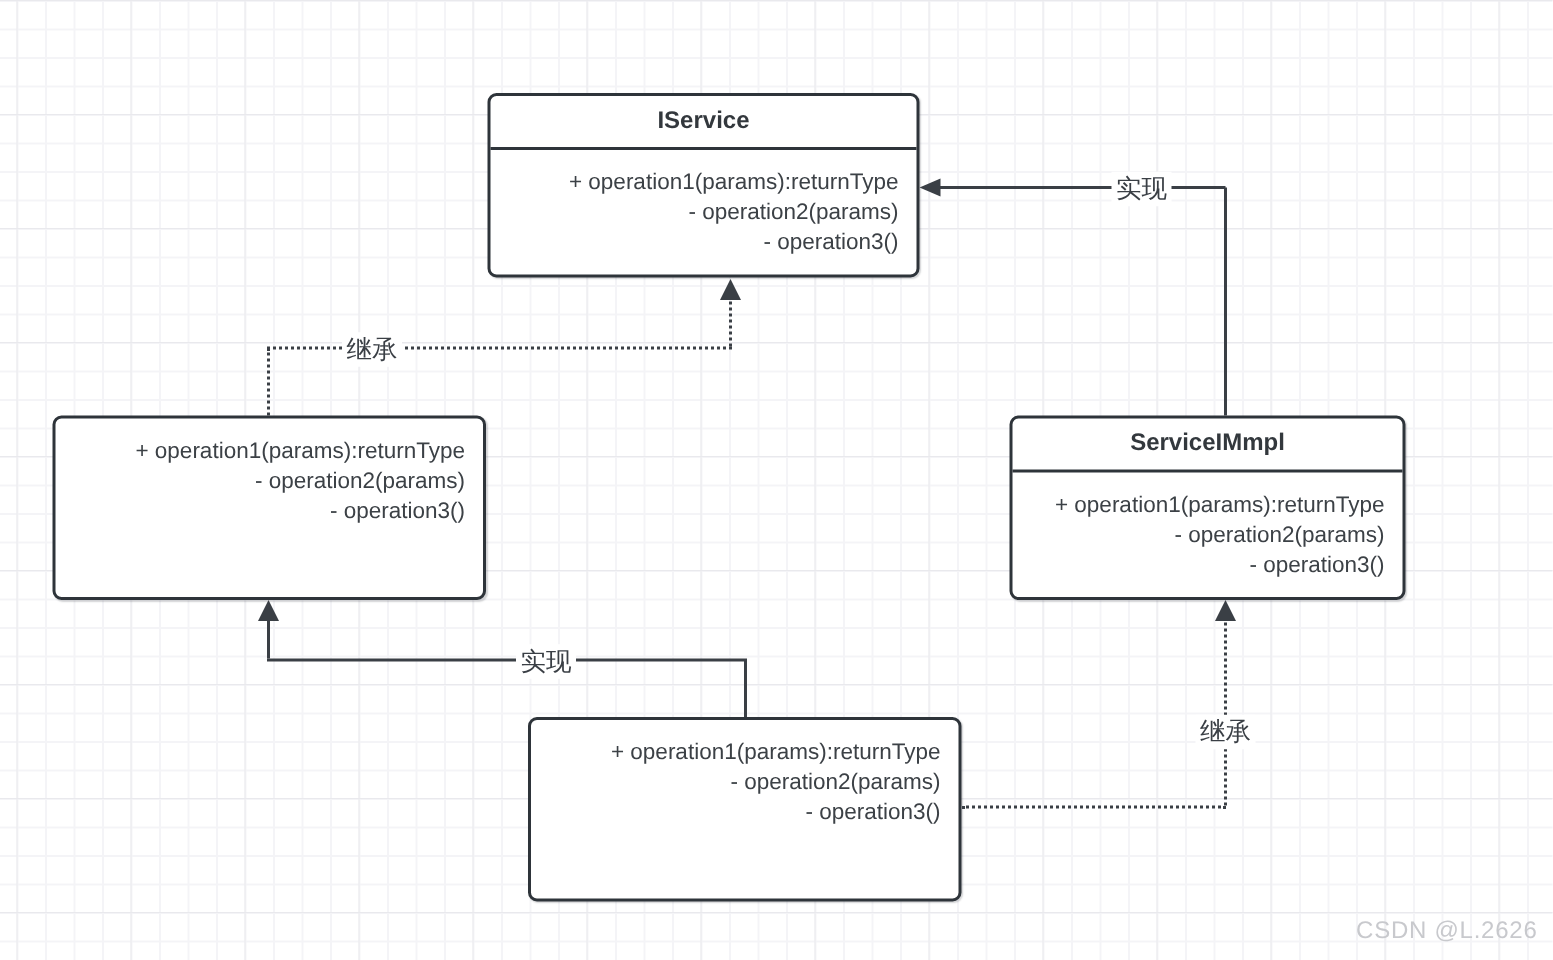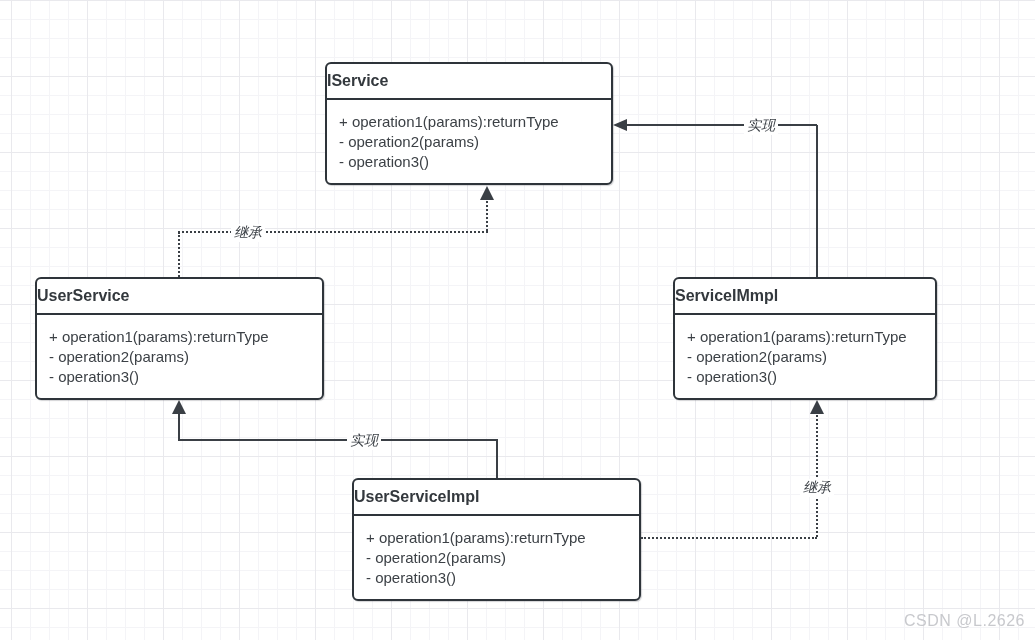--- a/index.html
+++ b/index.html
@@ -24,34 +24,35 @@
     position:absolute;
     box-sizing:border-box;
     background:#ffffff;
     border:2px solid #2e343a;
     border-radius:6px;
     box-shadow:1px 1px 1px rgba(80,85,90,0.25);
   }
   .uml-title {
     height:34px;
     line-height:34px;
+    text-align:center;
     font-weight:bold;
     font-size:16px;
     color:#33383d;
     border-bottom:2px solid #2e343a;
     white-space:nowrap;
     overflow:hidden;
   }
   .uml-body {
     padding:12px 12px 0 12px;
     font-size:15px;
     line-height:20px;
     color:#3c4146;
   }
-  .uml-method { white-space:nowrap; }
+  .uml-method { white-space:nowrap;text-align:right; }
   .hline { position:absolute; height:0; border-top:2px solid #3a3f45; }
   .vline { position:absolute; width:0; border-left:2px solid #3a3f45; }
   .dotted.hline { border-top-style:dotted; }
   .dotted.vline { border-left-style:dotted; }
   .arrow-up {
     position:absolute; width:0; height:0;
     border-left:7px solid transparent;
     border-right:7px solid transparent;
     border-bottom:14px solid #3a3f45;
   }
@@ -59,24 +60,23 @@
     position:absolute; width:0; height:0;
     border-top:6px solid transparent;
     border-bottom:6px solid transparent;
     border-right:14px solid #3a3f45;
   }
   .edge-label {
     position:absolute;
     transform:translate(-50%,-50%);
     background:#ffffff;
     padding:0 3px;
-    font-size:14px;
+    font-size:17px;
     color:#3a3f45;
     white-space:nowrap;
-    font-style:italic;
   }
   .watermark {
     position:absolute;
     right:10px; top:612px;
     font-size:16px;
     color:#c8c9cd;
     letter-spacing:0.5px;
   }
 </style>
 </head>
@@ -87,39 +87,37 @@
   <div class="uml-class" style="left:325px; top:62px; width:288px; height:123px;">
     <div class="uml-title">IService</div>
     <div class="uml-body">
       <div class="uml-method">+ operation1(params):returnType</div>
       <div class="uml-method">- operation2(params)</div>
       <div class="uml-method">- operation3()</div>
     </div>
   </div>
 
   <div class="uml-class" style="left:35px; top:277px; width:289px; height:123px;">
-    <div class="uml-title">UserService</div>
     <div class="uml-body">
       <div class="uml-method">+ operation1(params):returnType</div>
       <div class="uml-method">- operation2(params)</div>
       <div class="uml-method">- operation3()</div>
     </div>
   </div>
 
   <div class="uml-class" style="left:673px; top:277px; width:264px; height:123px;">
     <div class="uml-title">ServiceIMmpl</div>
     <div class="uml-body">
       <div class="uml-method">+ operation1(params):returnType</div>
       <div class="uml-method">- operation2(params)</div>
       <div class="uml-method">- operation3()</div>
     </div>
   </div>
 
   <div class="uml-class" style="left:352px; top:478px; width:289px; height:123px;">
-    <div class="uml-title">UserServiceImpl</div>
     <div class="uml-body">
       <div class="uml-method">+ operation1(params):returnType</div>
       <div class="uml-method">- operation2(params)</div>
       <div class="uml-method">- operation3()</div>
     </div>
   </div>
 
   <div>
     <div class="vline" style="left:816px; top:125px; height:152px;"></div>
     <div class="hline" style="left:626px; top:124px; width:191px;"></div>

